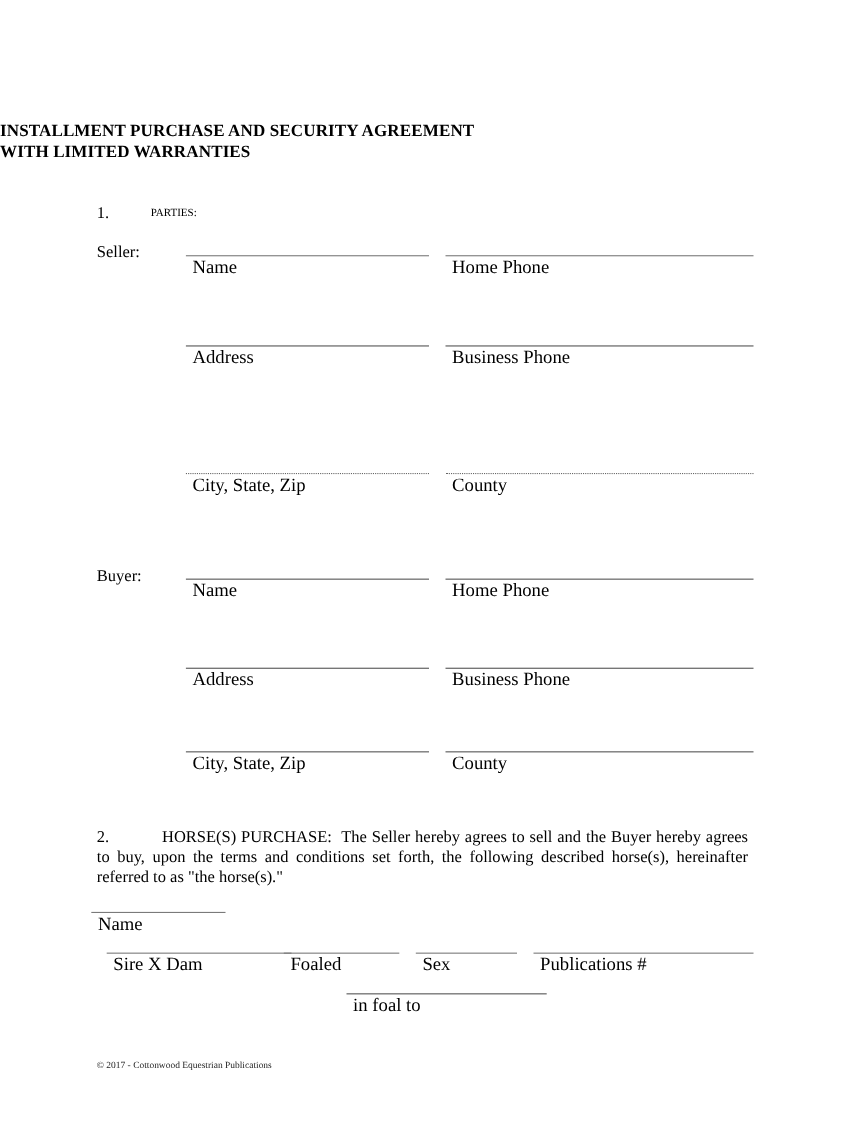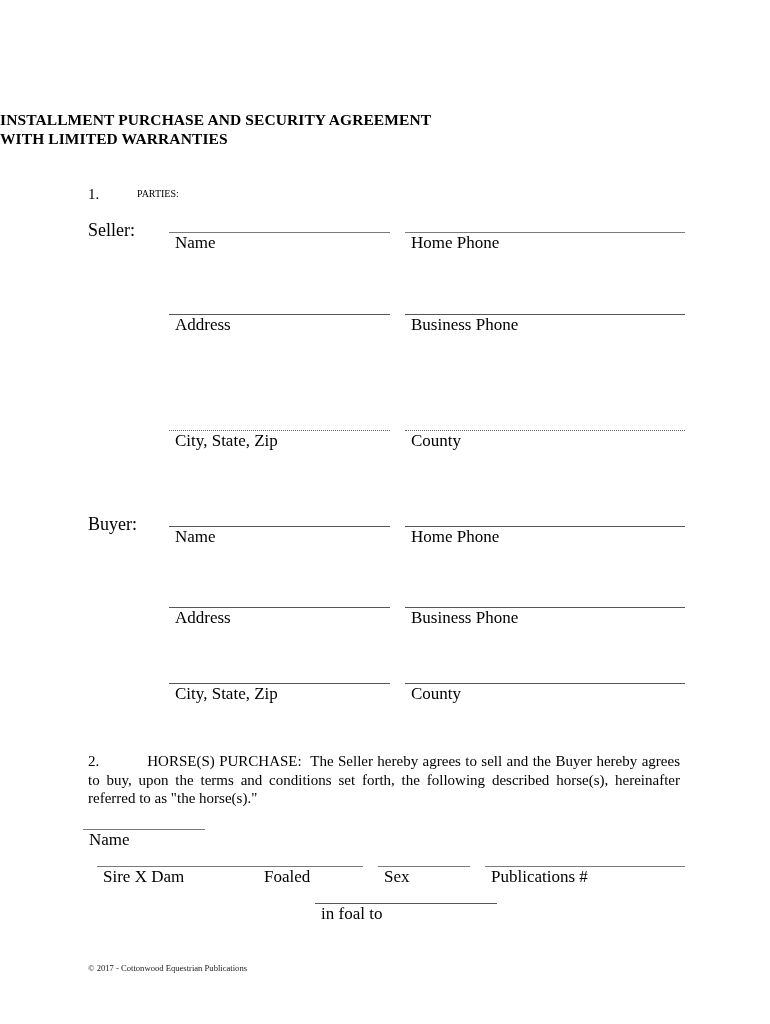--- a/index.html
+++ b/index.html
@@ -42,21 +42,21 @@
   .sec-label {
     position: absolute;
     font-size: 10px;
     line-height: 18px;
   }
 
   
   .party-name {
     position: absolute;
     left: 88px;
-    font-size: 18px;
+    font-size: 15px;
     line-height: 18px;
   }
 
   .field {
     position: absolute;
   }
   .field .rule {
     border-bottom: 1px solid #555555;
     height: 0;
     width: 100%;

